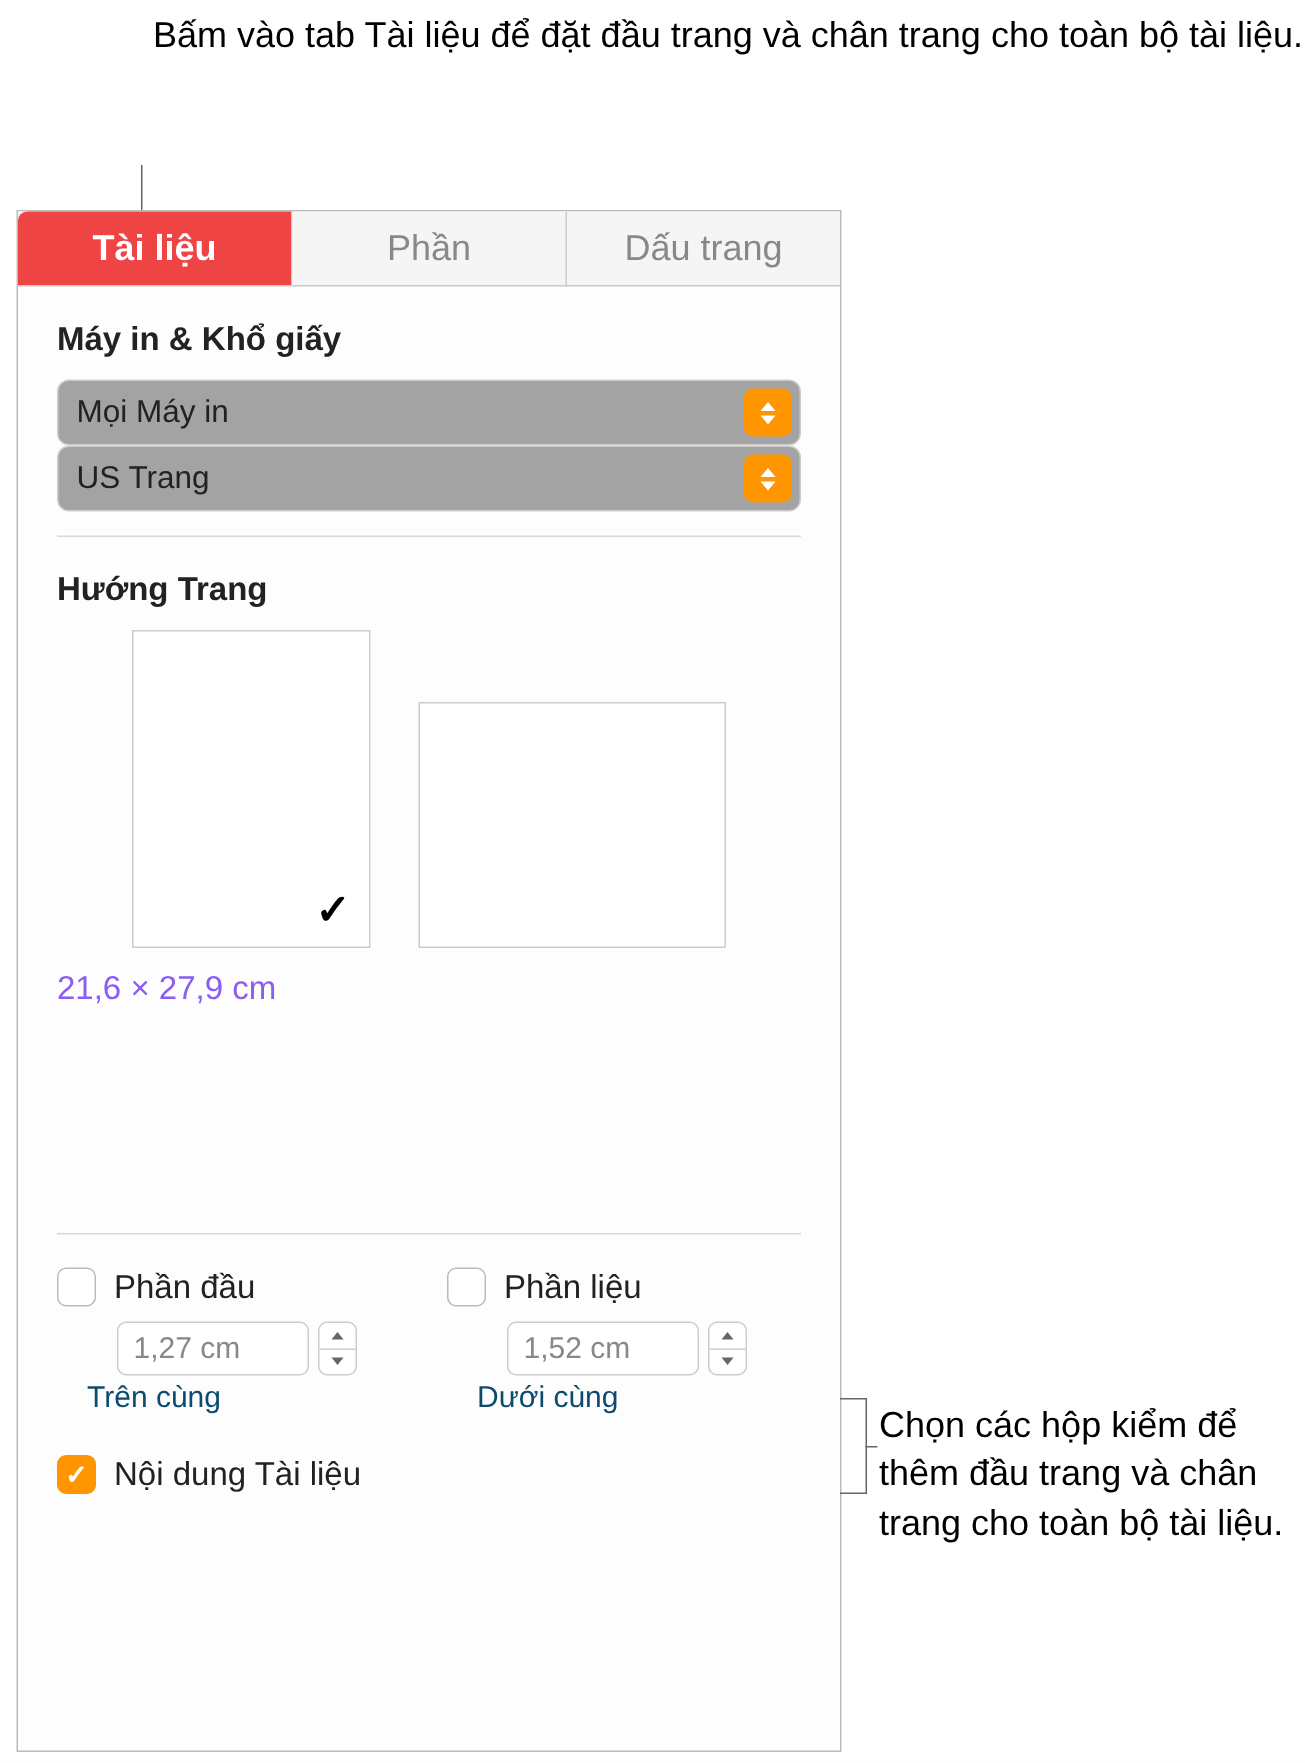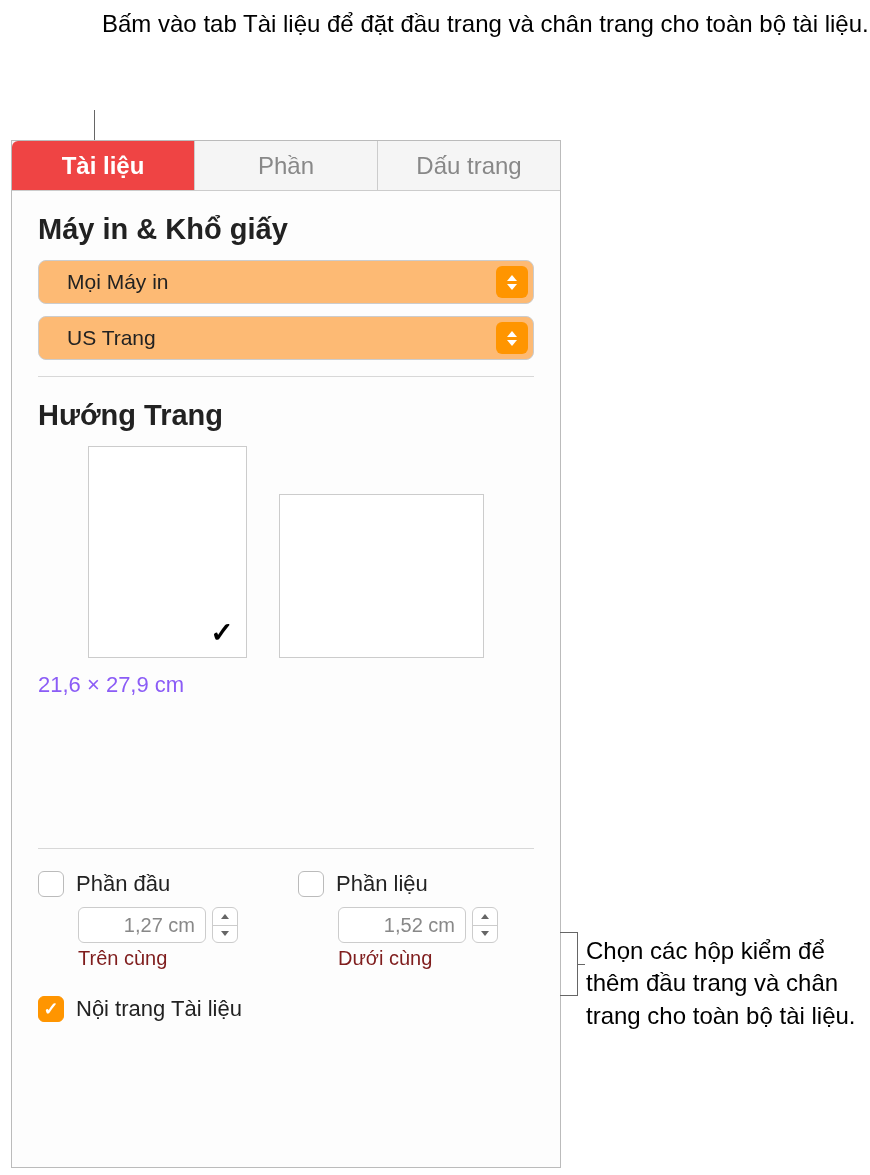--- a/index.html
+++ b/index.html
@@ -82,38 +82,38 @@
     .tab.active {
       background: #ef4444;
       color: #fff;
       font-weight: 600;
       border-radius: 6px 0 0 0;
     }
     .section {
       padding: 22px 26px 0 26px;
     }
     .section-title {
-      font-size: 29px;
+      font-size: 22px;
       font-weight: 600;
       color: #222;
       margin-bottom: 14px;
     }
     .select-box {
       position: relative;
       width: 100%;
       height: 44px;
       border: 1px solid #ccc;
       border-radius: 8px;
-      background: #fdba74;
-      display: flex;
-      align-items: center;
-      padding: 0 28px;
+      background: #a3a3a3;
+      display: flex;
+      align-items: center;
+      padding: 0 12px;
       font-size: 21px;
       color: #222;
-      margin-bottom: 12px;
+      margin-bottom: 0;
       cursor: pointer;
     }
     .select-arrows {
       position: absolute;
       right: 5px;
       top: 5px;
       width: 32px;
       height: 32px;
       background: #ff9500;
       border-radius: 6px;
@@ -219,21 +219,20 @@
       gap: 6px;
       margin-left: 40px;
       margin-bottom: 4px;
     }
     .stepper-input {
       width: 128px;
       height: 36px;
       border: 1px solid #ccc;
       border-radius: 6px;
       background: #fff;
-      text-align: right;
       padding: 0 10px;
       font-size: 20px;
       color: #888;
     }
     .stepper-btns {
       width: 26px;
       height: 36px;
       border: 1px solid #ccc;
       border-radius: 6px;
       display: flex;
@@ -249,23 +248,23 @@
     }
     .stepper-btns div:first-child { border-bottom: 1px solid #ccc; }
     .stepper-btns div:before {
       content: '';
       border-left: 4px solid transparent;
       border-right: 4px solid transparent;
     }
     .stepper-btns .up:before { border-bottom: 5px solid #666; }
     .stepper-btns .down:before { border-top: 5px solid #666; }
     .sub-label {
-      margin-left: 40px;
+      margin-left: 20px;
       font-size: 20px;
-      color: #7f1d1d;
+      color: #0c4a6e;
     }
     .body-cb-row {
       padding: 20px 26px;
       display: flex;
       align-items: center;
       gap: 12px;
     }
   </style>
 </head>
 <body>
@@ -334,18 +333,18 @@
           <div class="up"></div>
           <div class="down"></div>
         </div>
       </div>
       <div class="sub-label">Dưới cùng</div>
     </div>
   </div>
 
   <div class="body-cb-row">
     <div class="cb checked"></div>
-    <span class="cb-label">Nội trang Tài liệu</span>
+    <span class="cb-label">Nội dung Tài liệu</span>
   </div>
 </div>
 
 <div class="callout-bracket"></div>
 <div class="callout-right">Chọn các hộp kiểm để thêm đầu trang và chân trang cho toàn bộ tài liệu.</div>
 
 </body></html>

